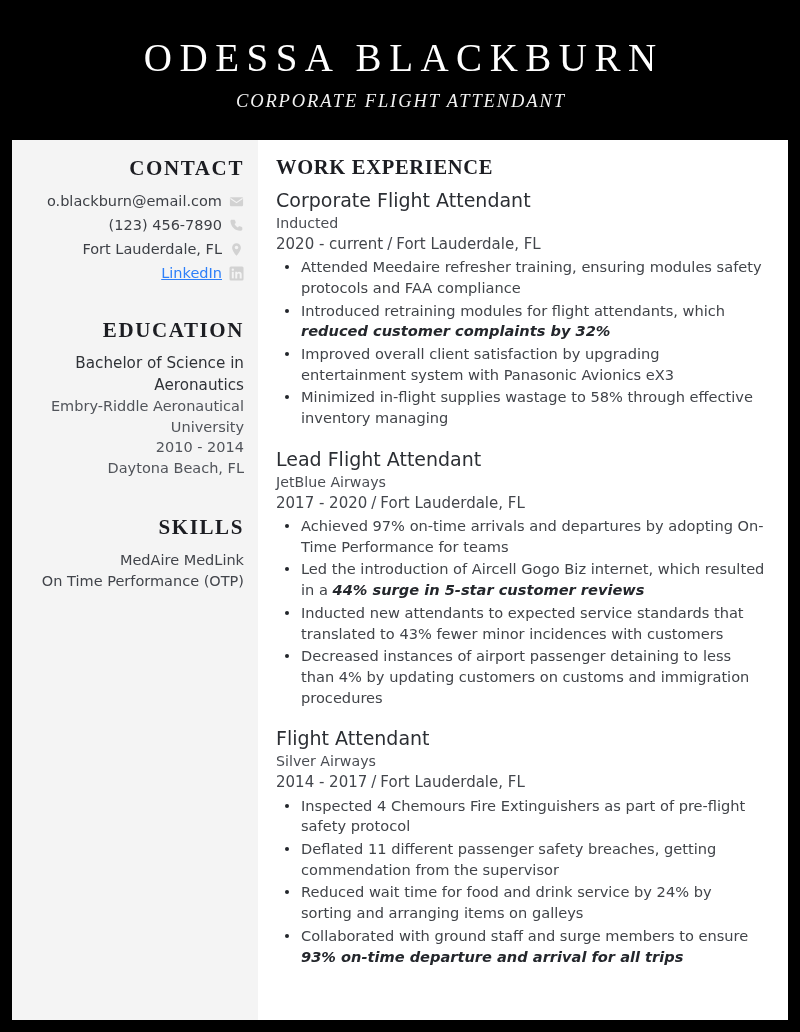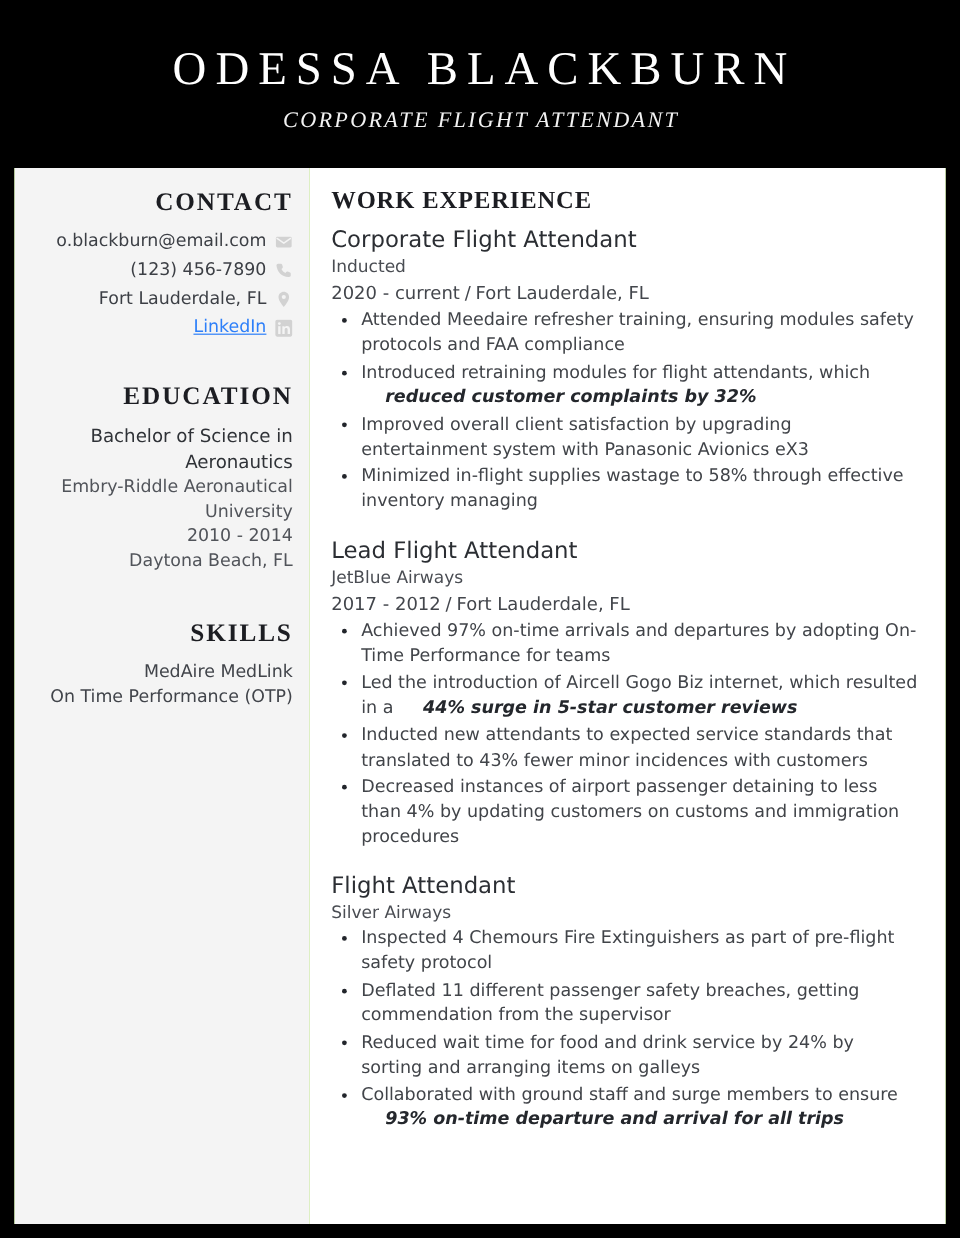--- a/index.html
+++ b/index.html
@@ -195,21 +195,20 @@
     top: 8px;
     width: 4px;
     height: 4px;
     border-radius: 50%;
     background: #22252b;
   }
   .bullets b {
     font-weight: bold;
     font-style: italic;
     color: #24272c;
-    margin-left: 20px;
   }
 </style>
 </head>
 <body>
 
 <div class="page">
 
   <div class="header">
     <div class="full-name">ODESSA BLACKBURN</div>
     <div class="job-subtitle">CORPORATE FLIGHT ATTENDANT</div>
@@ -286,31 +285,32 @@
             <ul class="bullets">
               <li><span>Attended Meedaire refresher training, ensuring modules safety protocols and FAA compliance</span></li>
               <li><span>Introduced retraining modules for flight attendants, which </span><b>reduced customer complaints by 32%</b></li>
               <li><span>Improved overall client satisfaction by upgrading entertainment system with Panasonic Avionics eX3</span></li>
               <li><span>Minimized in-flight supplies wastage to 58% through effective inventory managing</span></li>
             </ul>
           </div>
           <div class="job">
             <div class="job-title">Lead Flight Attendant</div>
             <div class="job-company">JetBlue Airways</div>
-            <div class="job-meta"><span>2017 - 2012</span><span class="sep">/</span><span>Fort Lauderdale, FL</span></div>
+            <div class="job-meta"><span>2017 - 2020</span><span class="sep">/</span><span>Fort Lauderdale, FL</span></div>
             <ul class="bullets">
               <li><span>Achieved 97% on-time arrivals and departures by adopting On-Time Performance for teams</span></li>
               <li><span>Led the introduction of Aircell Gogo Biz internet, which resulted in a </span><b>44% surge in 5-star customer reviews</b></li>
               <li><span>Inducted new attendants to expected service standards that translated to 43% fewer minor incidences with customers</span></li>
               <li><span>Decreased instances of airport passenger detaining to less than 4% by updating customers on customs and immigration procedures</span></li>
             </ul>
           </div>
           <div class="job">
             <div class="job-title">Flight Attendant</div>
             <div class="job-company">Silver Airways</div>
+            <div class="job-meta"><span>2014 - 2017</span><span class="sep">/</span><span>Fort Lauderdale, FL</span></div>
             <ul class="bullets">
               <li><span>Inspected 4 Chemours Fire Extinguishers as part of pre-flight safety protocol</span></li>
               <li><span>Deflated 11 different passenger safety breaches, getting commendation from the supervisor</span></li>
               <li><span>Reduced wait time for food and drink service by 24% by sorting and arranging items on galleys</span></li>
               <li><span>Collaborated with ground staff and surge members to ensure </span><b>93% on-time departure and arrival for all trips</b></li>
             </ul>
           </div>
         </div>
     </section>
 

